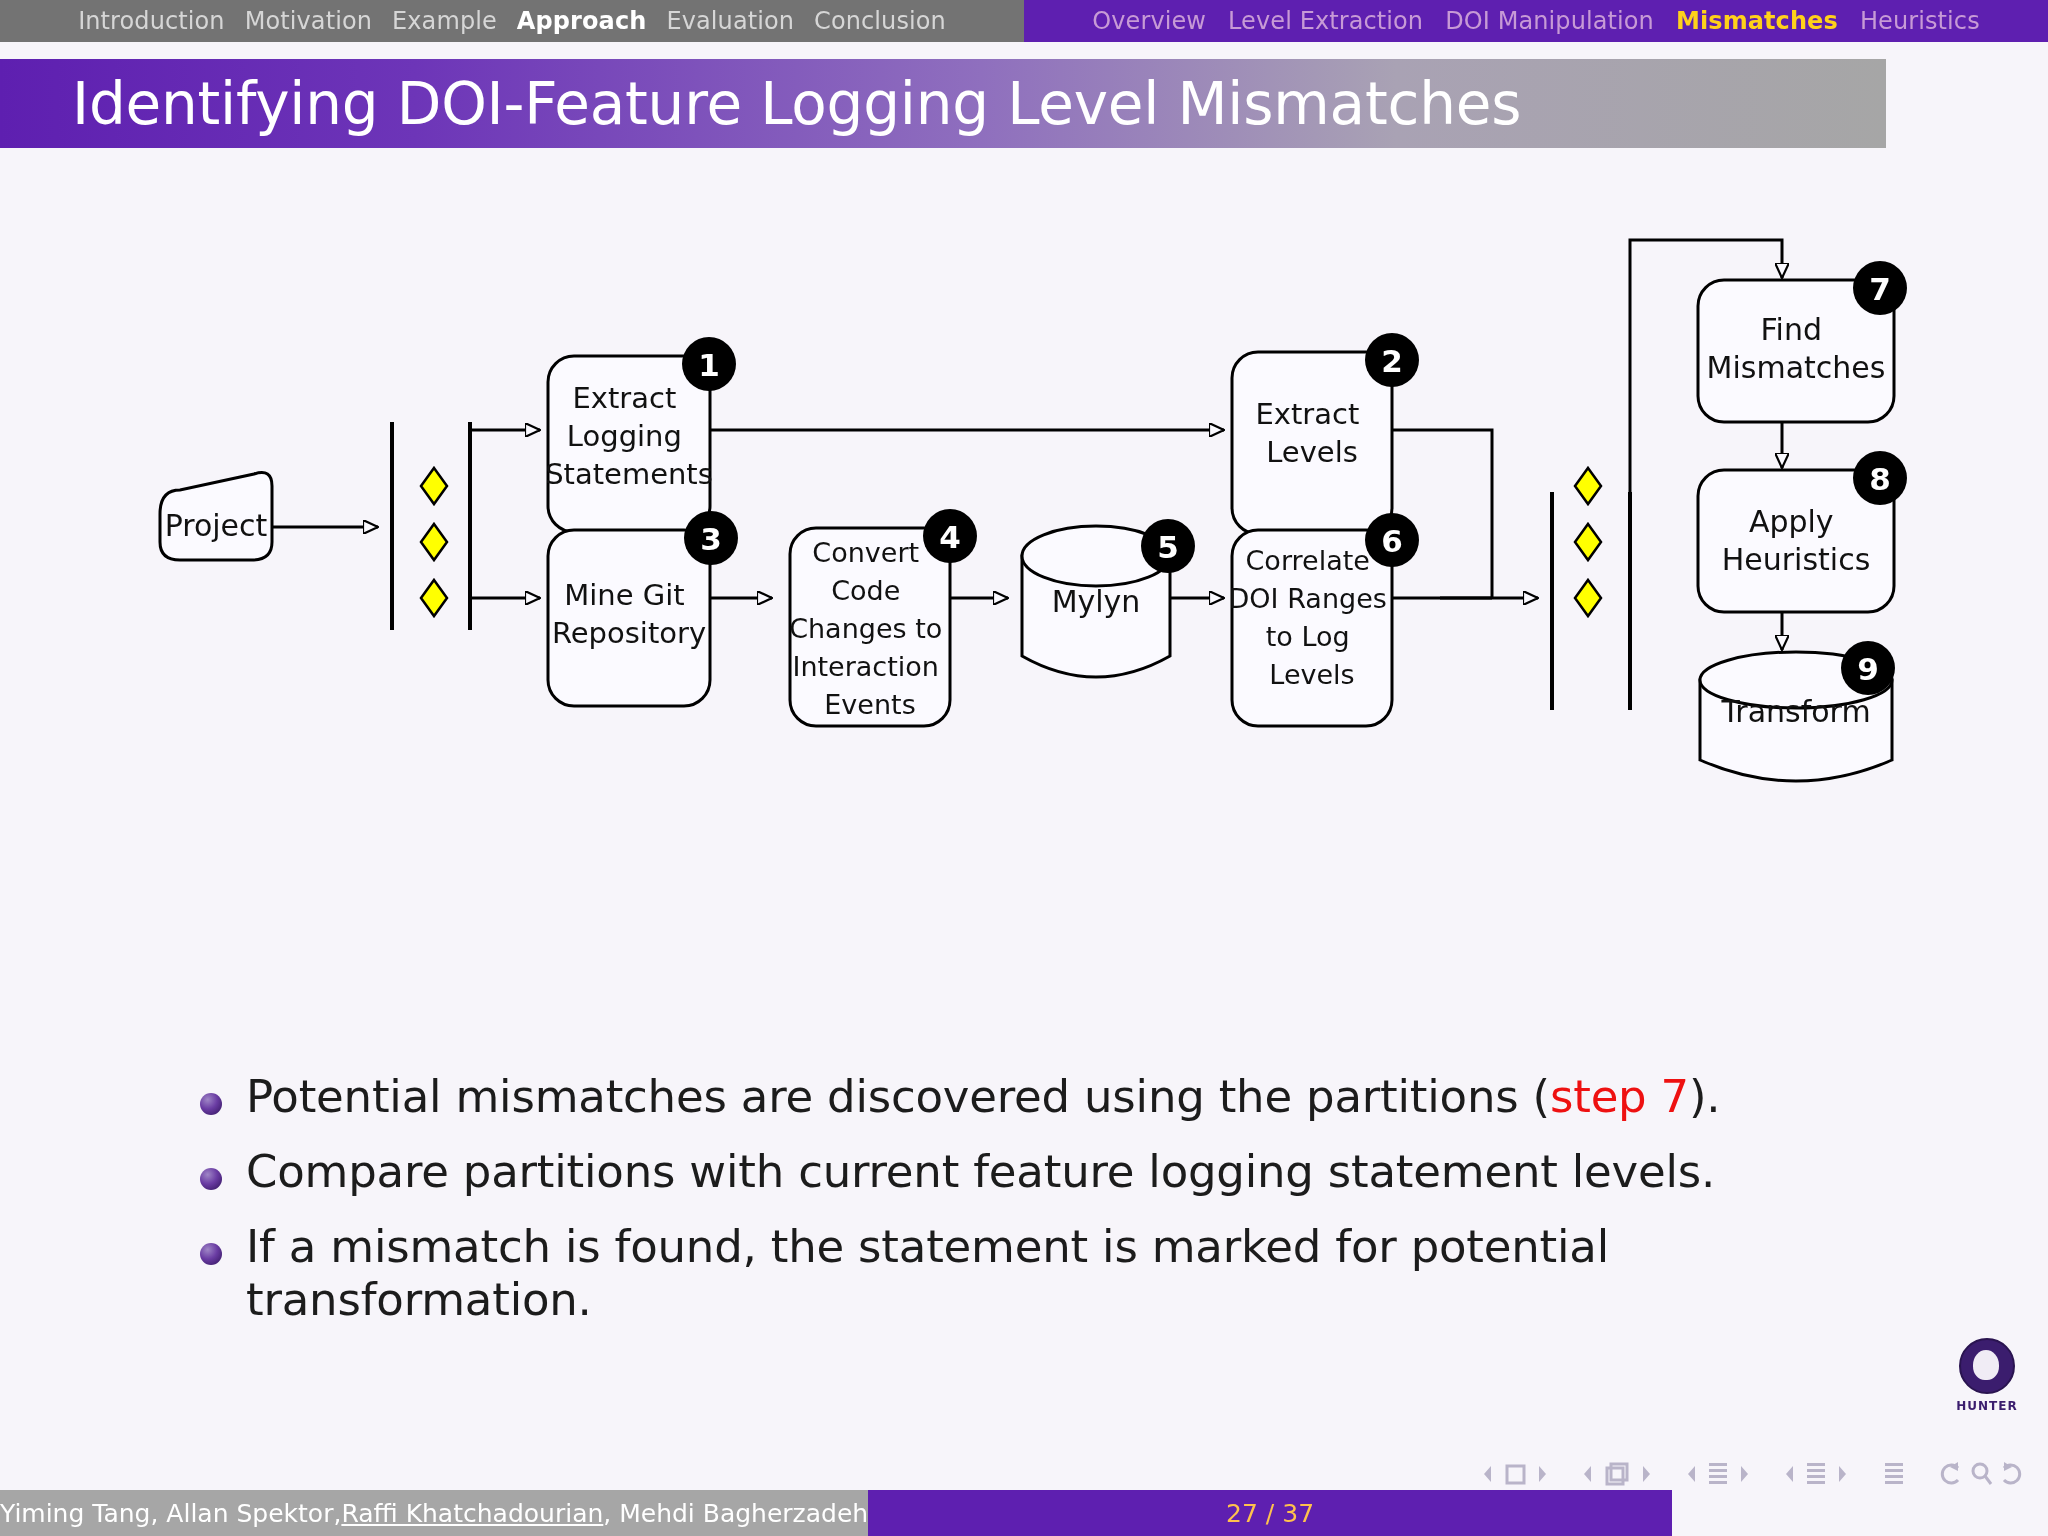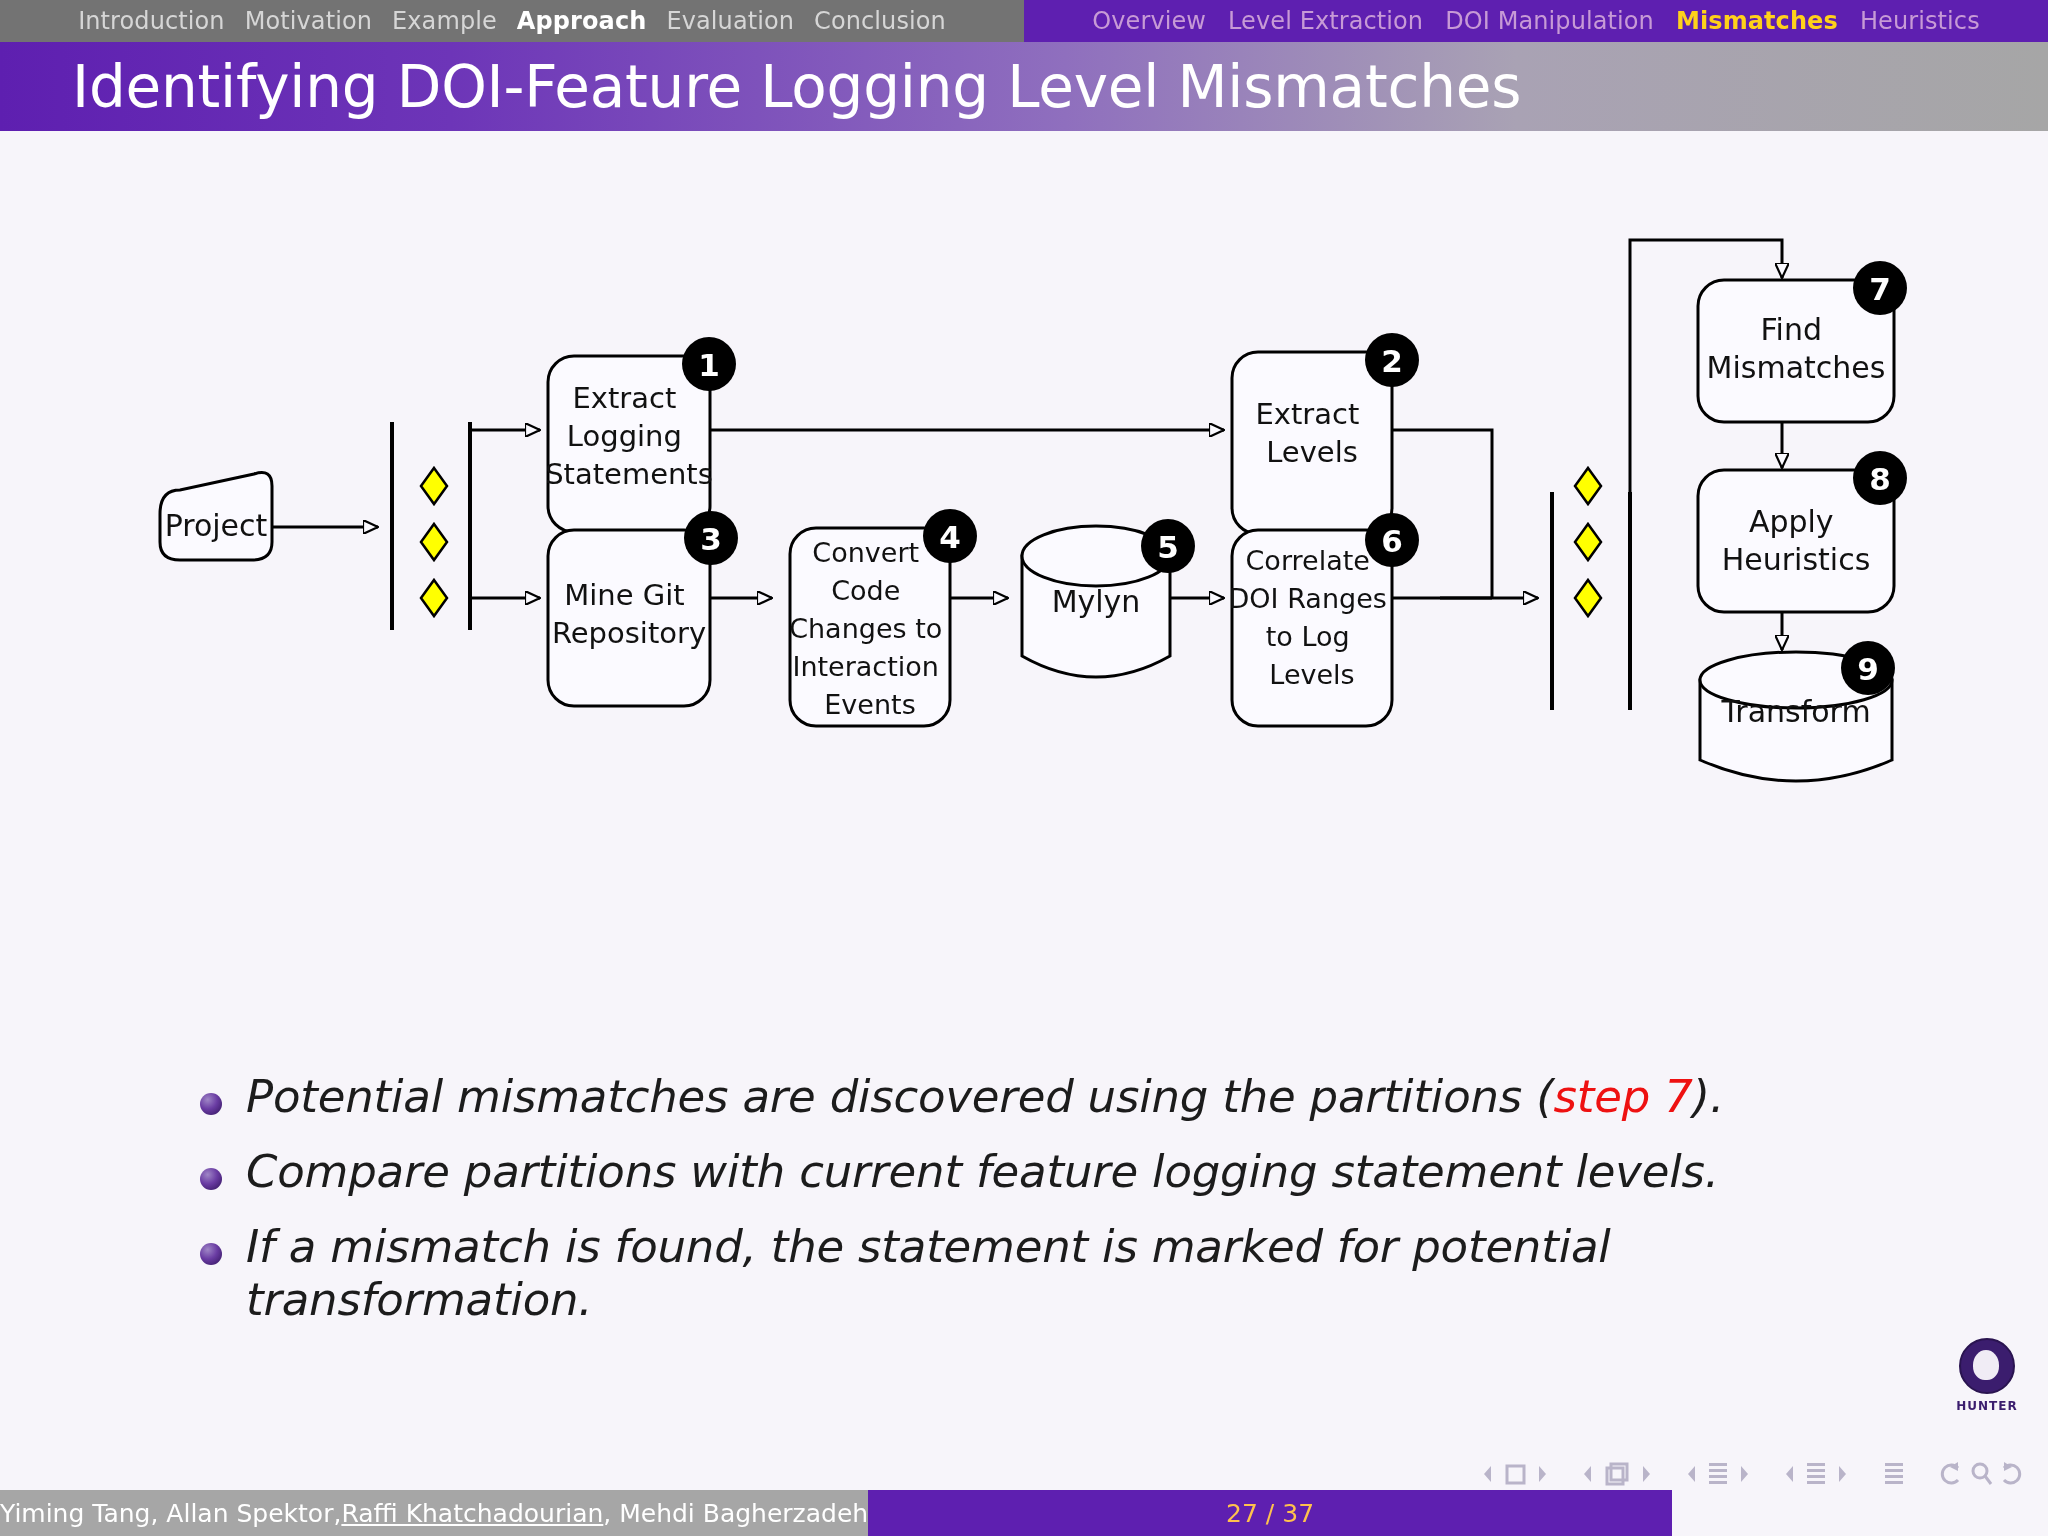--- a/index.html
+++ b/index.html
@@ -29,39 +29,39 @@
     font-size:24px;line-height:1;letter-spacing:.1px;
     white-space:nowrap;
   }
   #navleft .navitem{color:#d6d6d6;}
   #navleft .navitem.active{color:#ffffff;font-weight:bold;}
   #navright .navitem{color:#c79ad6;}
   #navright .navitem.active{color:#ffd11a;font-weight:bold;}
 
   
   #titlebar{
-    position:absolute;left:0;top:42px;width:2048px;height:89px;
+    position:absolute;left:0;top:59px;width:1886px;height:89px;
     background:linear-gradient(to right,#5e1fb0 0%,#6d35b8 22%,#8f6fbe 52%,#a9a2b4 74%,#a6a6a6 100%);
     display:flex;align-items:center;
     box-sizing:border-box;
   }
   #slide-title{
     color:#ffffff;font-size:58px;line-height:1;
     padding-left:72px;white-space:nowrap;letter-spacing:-0.2px;
     font-family:"DejaVu Sans","Liberation Sans",sans-serif;
   }
 
   
   #diagram{
     position:absolute;left:0;top:150px;width:2048px;height:900px;
   }
 
   
   #bullets{
-    position:absolute;left:200px;top:1070px;width:1760px;font-style:italic;
+    position:absolute;left:200px;top:1070px;width:1760px;
   }
   .bullet-row{
     display:flex;align-items:flex-start;margin-bottom:22px;
   }
   .bullet-dot{
     width:22px;height:22px;border-radius:50%;flex:0 0 auto;
     margin-top:23px;margin-right:24px;
     background:radial-gradient(circle at 35% 30%,#9f86c6 0%,#6a3ca3 45%,#2e1158 100%);
   }
   .bullet-text{

